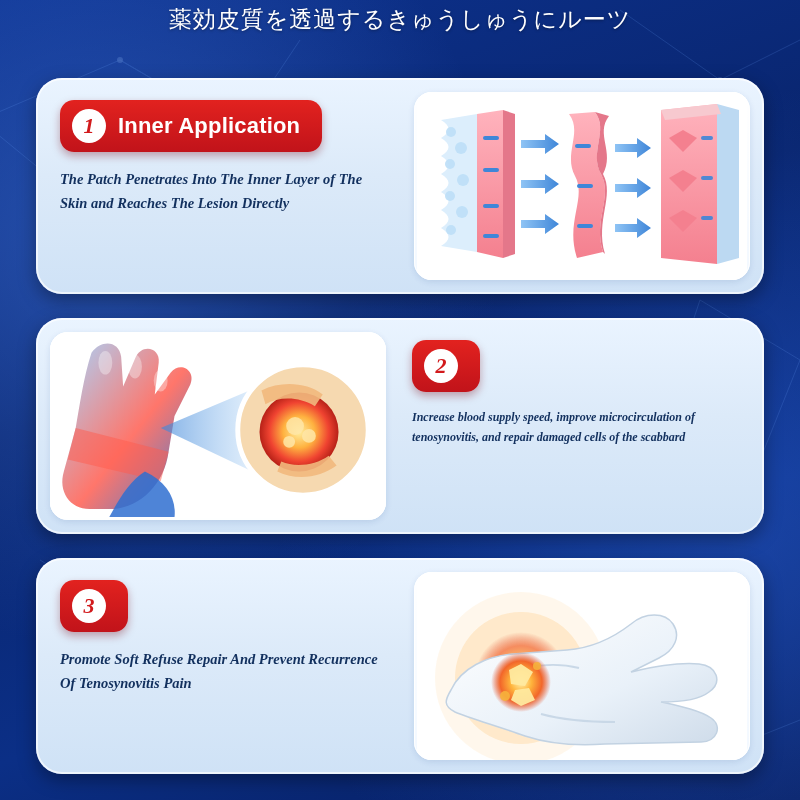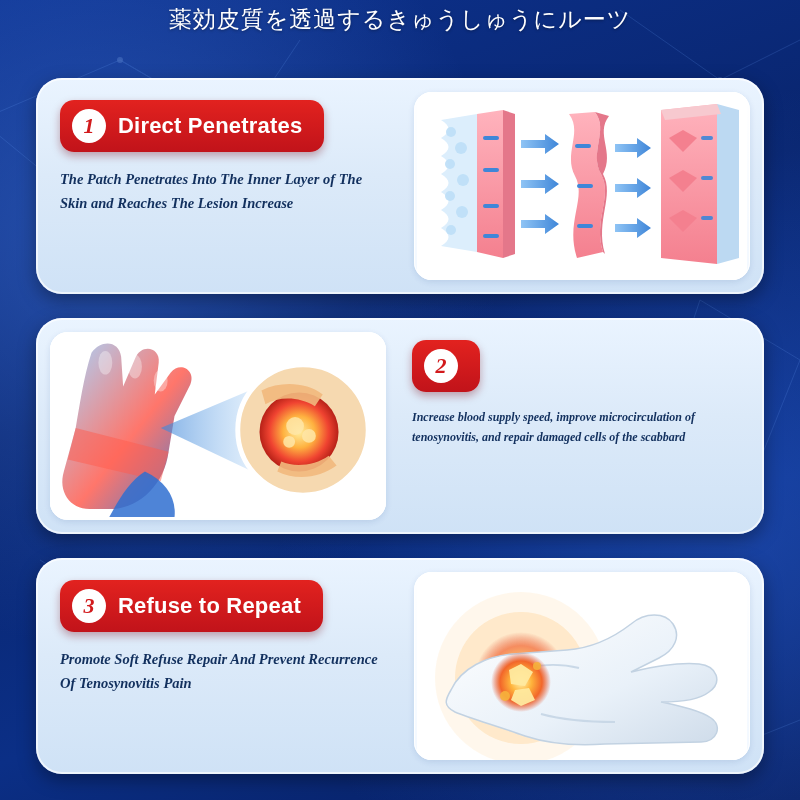--- a/index.html
+++ b/index.html
@@ -149,23 +149,23 @@
     </g>
   </svg>
 
   <div class="headline">薬効皮質を透過するきゅうしゅうにルーツ</div>
 
   <div class="card card1">
     <div class="card-inner">
       <div class="text-col">
         <div class="badge-row">
           <div class="badge-num">1</div>
-          <div class="badge-title">Direct Penetrates</div>
+          <div class="badge-title">Inner Application</div>
         </div>
-        <div class="body-text">The Patch Penetrates Into The Inner Layer of The Skin and Reaches The Lesion Increase</div>
+        <div class="body-text">The Patch Penetrates Into The Inner Layer of The Skin and Reaches The Lesion Directly</div>
       </div>
       <div class="img-col">
         <svg viewBox="0 0 330 188" width="100%" height="100%" preserveAspectRatio="xMidYMid meet">
           <defs>
             <linearGradient id="pinkA" x1="0" y1="0" x2="0" y2="1">
               <stop offset="0%" stop-color="#ffb3bd"></stop>
               <stop offset="100%" stop-color="#f4808f"></stop>
             </linearGradient>
             <linearGradient id="blueA" x1="0" y1="0" x2="0" y2="1">
               <stop offset="0%" stop-color="#cfe6ff"></stop>
@@ -300,21 +300,20 @@
         <div class="body-text small">Increase blood supply speed, improve microcirculation of tenosynovitis, and repair damaged cells of the scabbard</div>
       </div>
     </div>
   </div>
 
   <div class="card card3">
     <div class="card-inner">
       <div class="text-col">
         <div class="badge-row">
           <div class="badge-num">3</div>
-          <div class="badge-title">Refuse to Repeat</div>
         </div>
         <div class="body-text">Promote Soft Refuse Repair And Prevent Recurrence Of Tenosynovitis Pain</div>
       </div>
       <div class="img-col">
         <svg viewBox="0 0 330 188" width="100%" height="100%" preserveAspectRatio="xMidYMid meet">
           <defs>
             <radialGradient id="glow3" cx="50%" cy="50%" r="50%">
               <stop offset="0%" stop-color="#fff3b0"></stop>
               <stop offset="35%" stop-color="#ffb43c"></stop>
               <stop offset="70%" stop-color="#f2662a"></stop>

